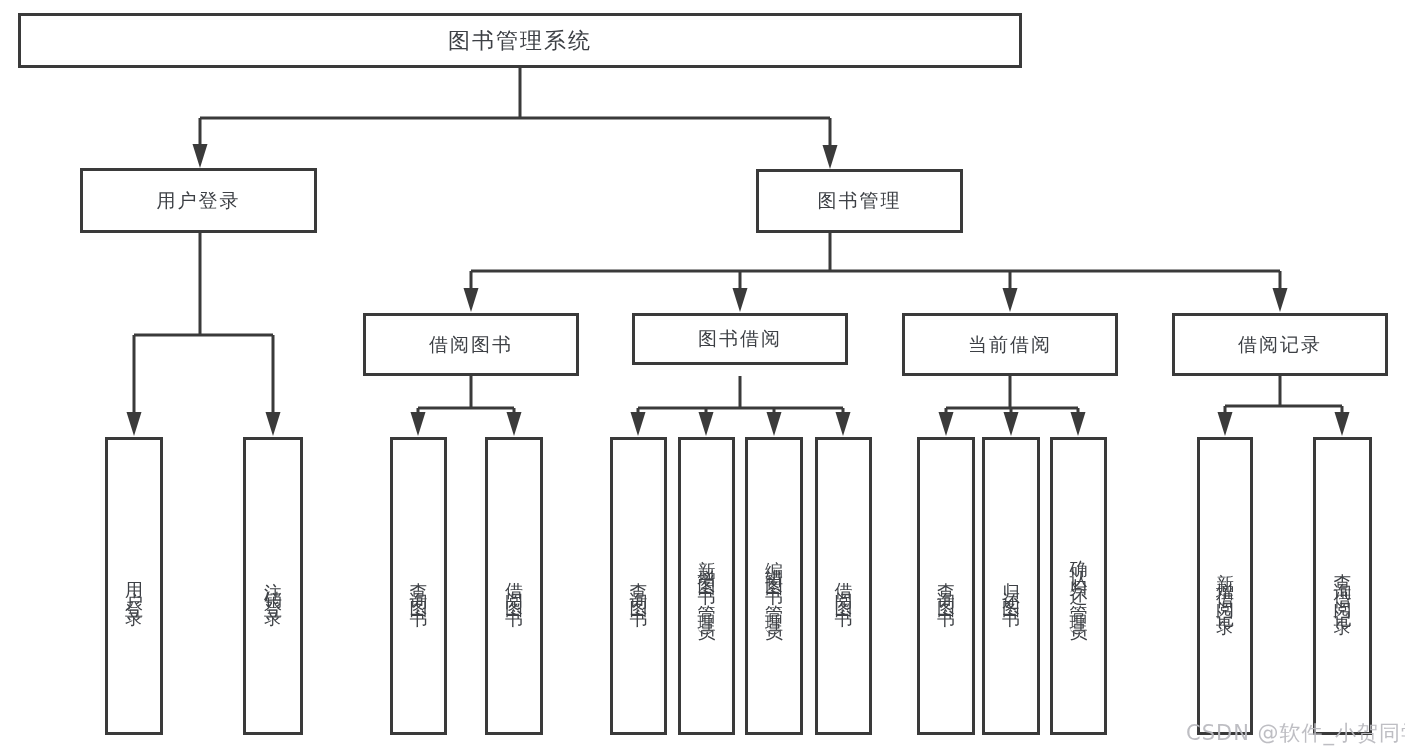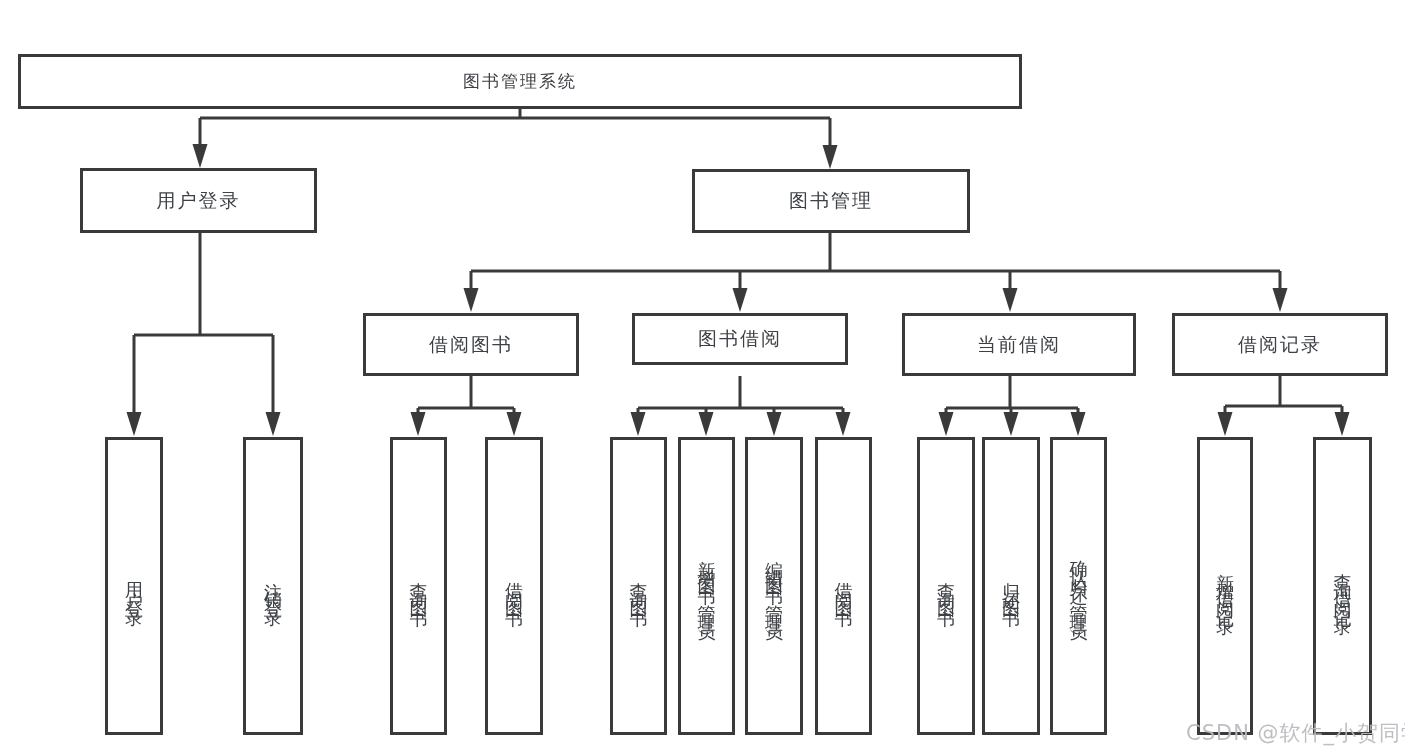--- a/index.html
+++ b/index.html
@@ -15,21 +15,21 @@
   .node{
     position:absolute;z-index:2;
     box-sizing:border-box;
     background:#ffffff;
     border:3px solid #3a3a3a;
     display:flex;align-items:center;justify-content:center;
     font-size:19px;
     letter-spacing:2px;
     white-space:nowrap;
   }
-  .node.root{font-size:17px;margin-top:41px;}
+  .node.root{font-size:22px;}
   .leaf{
     position:absolute;z-index:2;top:437px;height:298px;
     box-sizing:border-box;
     background:#ffffff;
     border:3px solid #3a3a3a;
     display:flex;align-items:center;justify-content:center;
   }
   .leaf span{
     writing-mode:vertical-rl;
     text-orientation:mixed;
@@ -83,25 +83,25 @@
     <polygon fill="#3a3a3a" stroke="none" points="1070.5,412 1085.5,412 1078,436"></polygon>
 
     <path d="M1280,376 V406 M1225,406 H1342 M1225,406 V414 M1342,406 V414"></path>
     <polygon fill="#3a3a3a" stroke="none" points="1217.5,412 1232.5,412 1225,436"></polygon>
     <polygon fill="#3a3a3a" stroke="none" points="1334.5,412 1349.5,412 1342,436"></polygon>
   </svg>
 
   <div class="node root" style="left:18px;top:13px;width:1004px;height:55px;">图书管理系统</div>
 
   <div class="node" style="left:80px;top:168px;width:237px;height:65px;">用户登录</div>
-  <div class="node" style="left:692px;top:169px;width:278px;height:64px;text-align:center;">图书管理</div>
+  <div class="node" style="left:756px;top:169px;width:207px;height:64px;text-align:center;">图书管理</div>
 
   <div class="node" style="left:363px;top:313px;width:216px;height:63px;">借阅图书</div>
   <div class="node" style="left:632px;top:313px;width:216px;height:52px;">图书借阅</div>
-  <div class="node" style="left:902px;top:313px;width:234px;height:63px;">当前借阅</div>
+  <div class="node" style="left:902px;top:313px;width:216px;height:63px;">当前借阅</div>
   <div class="node" style="left:1172px;top:313px;width:216px;height:63px;">借阅记录</div>
 
   <div class="leaf" style="left:105px;width:58px;">
     <span>用户登录</span>
   </div>
   <div class="leaf" style="left:243px;width:60px;">
     <span>注销登录</span>
   </div>
 
   <div class="leaf" style="left:390px;width:57px;">

